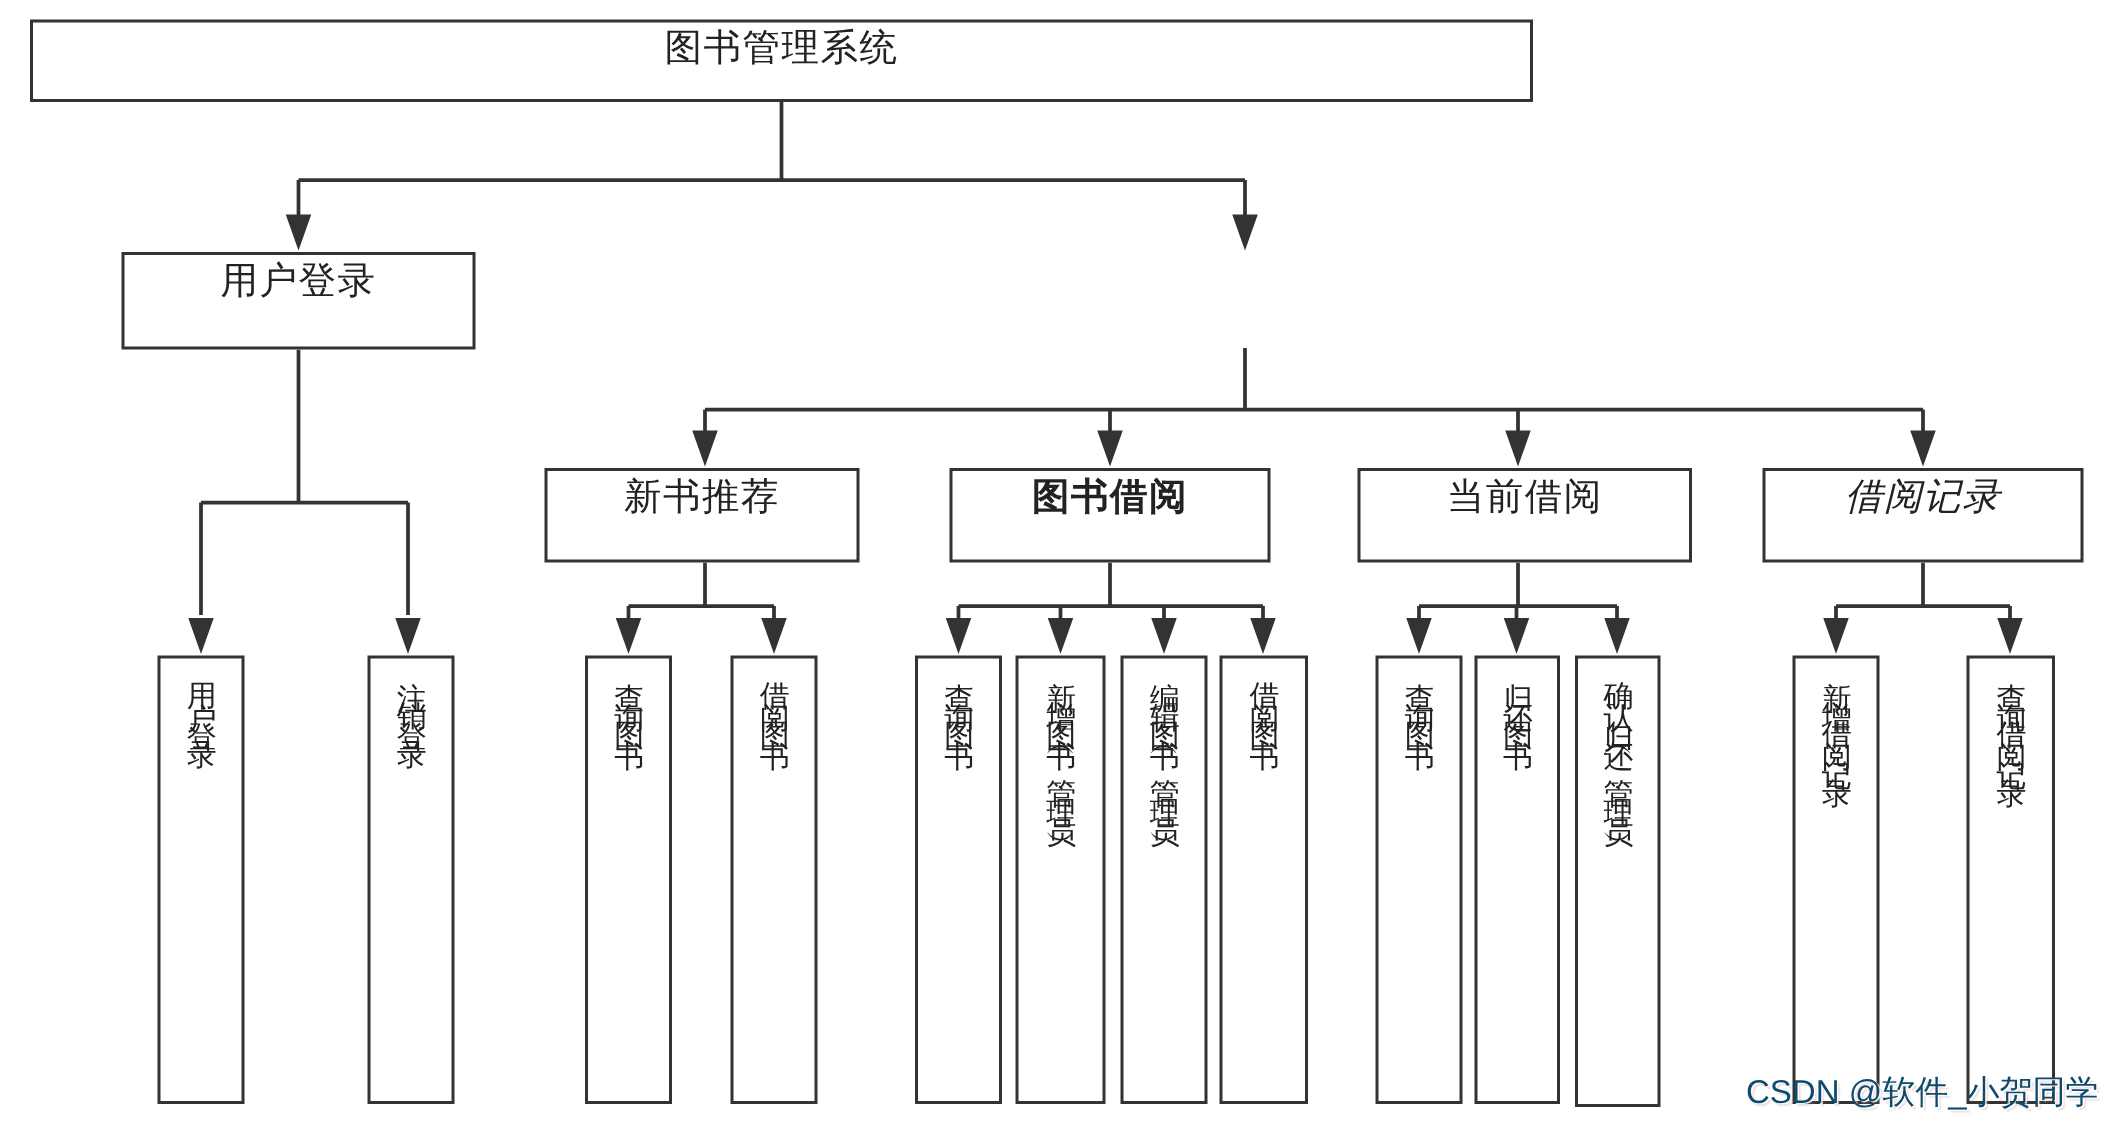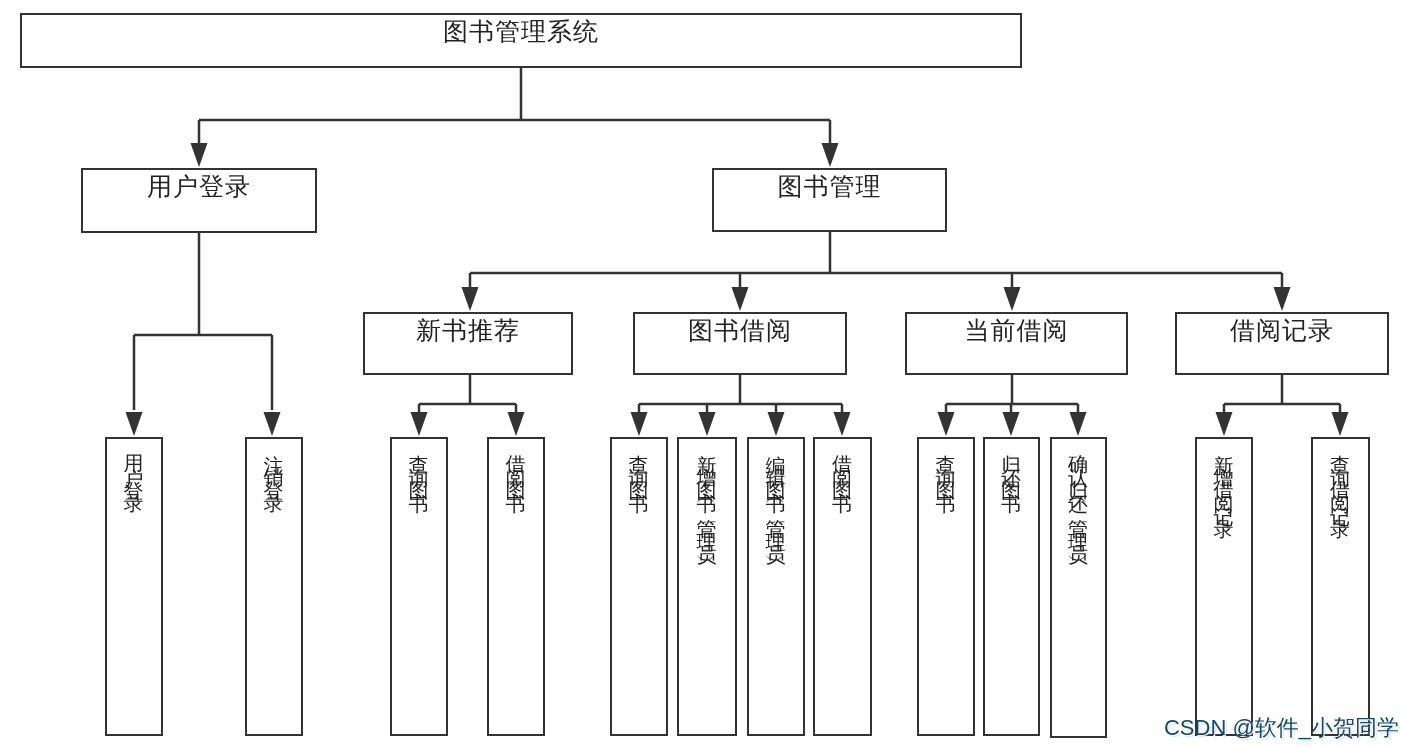--- a/index.html
+++ b/index.html
@@ -89,34 +89,31 @@
     </g>
   </svg>
 
   <div class="node" style="left:20px;top:13px;width:1002px;height:55px;">
     <span class="h-label">图书管理系统</span>
   </div>
 
   <div class="node" style="left:81px;top:168px;width:236px;height:65px;">
     <span class="h-label">用户登录</span>
   </div>
-  <div class="node" style="left:712px;top:168px;width:235px;height:64px;">
-    <span class="h-label">图书管理</span>
-  </div>
 
   <div class="node" style="left:363px;top:312px;width:210px;height:63px;">
     <span class="h-label">新书推荐</span>
   </div>
-  <div class="node" style="left:633px;top:312px;width:214px;height:63px;">
+  <div class="node" style="left:633px;top:312px;width:214px;height:63px;font-weight:bold;">
     <span class="h-label">图书借阅</span>
   </div>
   <div class="node" style="left:905px;top:312px;width:223px;height:63px;">
     <span class="h-label">当前借阅</span>
   </div>
-  <div class="node" style="left:1175px;top:312px;width:214px;height:63px;">
+  <div class="node" style="left:1175px;top:312px;width:214px;height:63px;font-style:italic;">
     <span class="h-label">借阅记录</span>
   </div>
 
   <div class="node leaf" style="left:105px;top:437px;width:58px;height:299px;">
     <span class="v-label">用户登录</span>
   </div>
   <div class="node leaf" style="left:245px;top:437px;width:58px;height:299px;">
     <span class="v-label">注销登录</span>
   </div>
 

